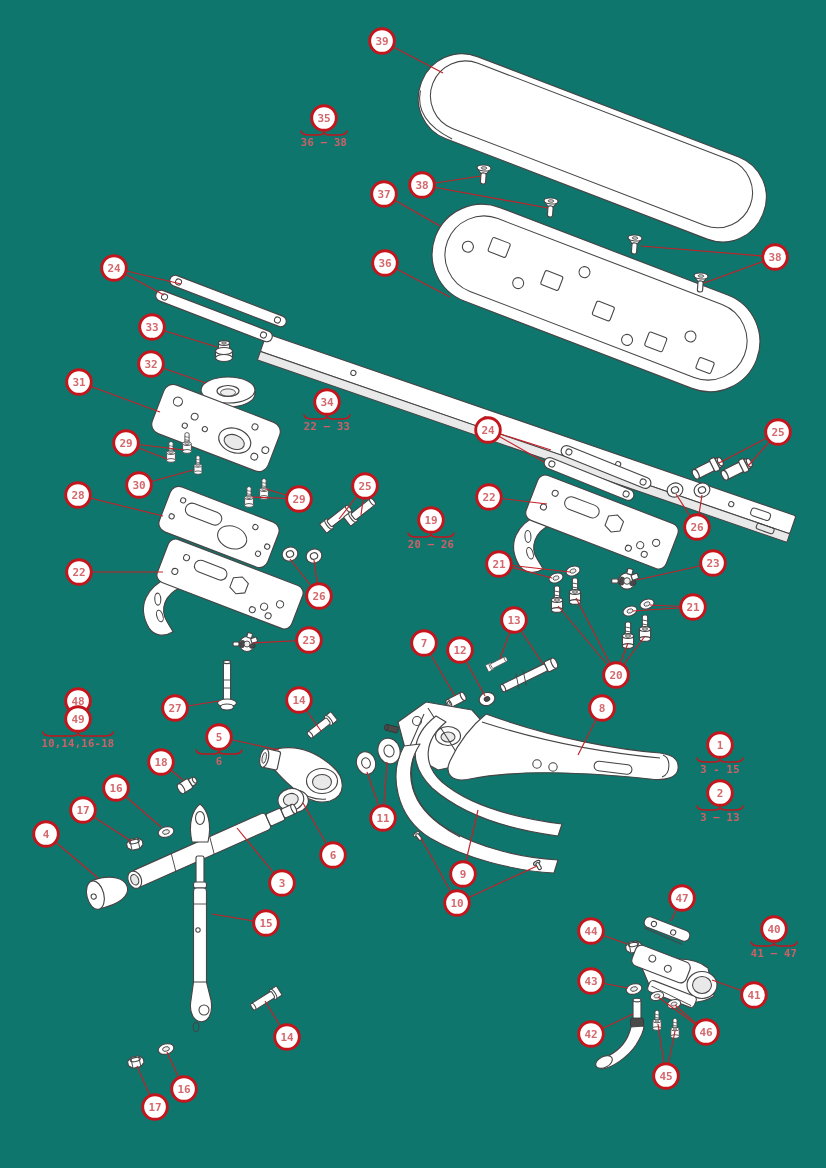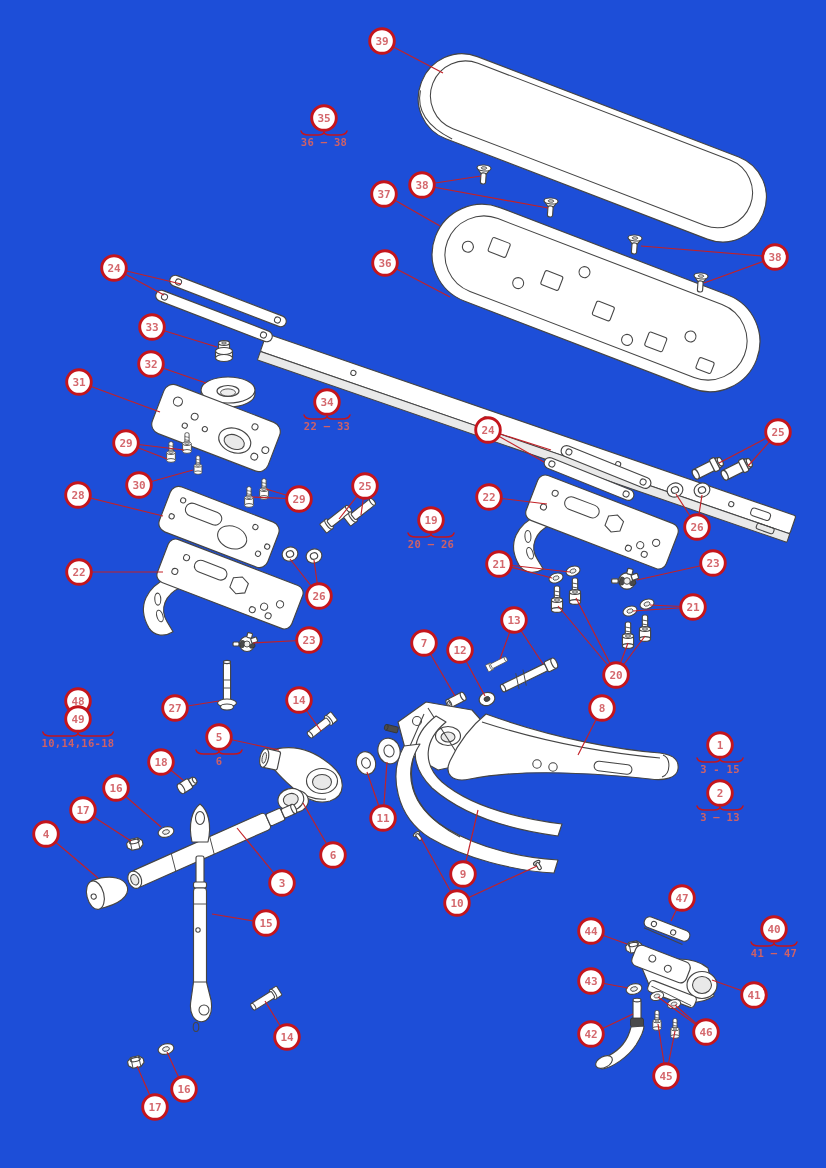--- a/index.html
+++ b/index.html
@@ -1,16 +1,16 @@
 <!DOCTYPE html>
 <html><head>
 <meta charset="utf-8">
 <style>
   html,body{margin:0;padding:0;background:#fff;}
-  #stage{position:relative;width:826px;height:1168px;background:#1d4ed8;overflow:hidden;
+  #stage{position:relative;width:826px;height:1168px;background:#0f766e;overflow:hidden;
          font-family:"DejaVu Sans Mono",monospace;}
   svg{display:block}
   .p  { fill:#fff;    stroke:#454545; stroke-width:1.15; stroke-linejoin:round; }
   .nf { fill:none;    stroke:#454545; stroke-width:1.05; }
   .pf { fill:#eeeeee; stroke:#454545; stroke-width:0.9;  }
   .pf2{ fill:#e9e9e9; stroke:#454545; stroke-width:1.05; }
   .pd { fill:#4a4a4a; stroke:#333333; stroke-width:0.8;  }
   .t  { fill:none;    stroke:#454545; stroke-width:0.9;  }
   .callout-num{ font-family:"DejaVu Sans Mono",monospace; font-weight:700; font-size:11px; }
   .range-label{ font-family:"DejaVu Sans Mono",monospace; font-weight:700; font-size:10.5px; letter-spacing:0.3px; }

